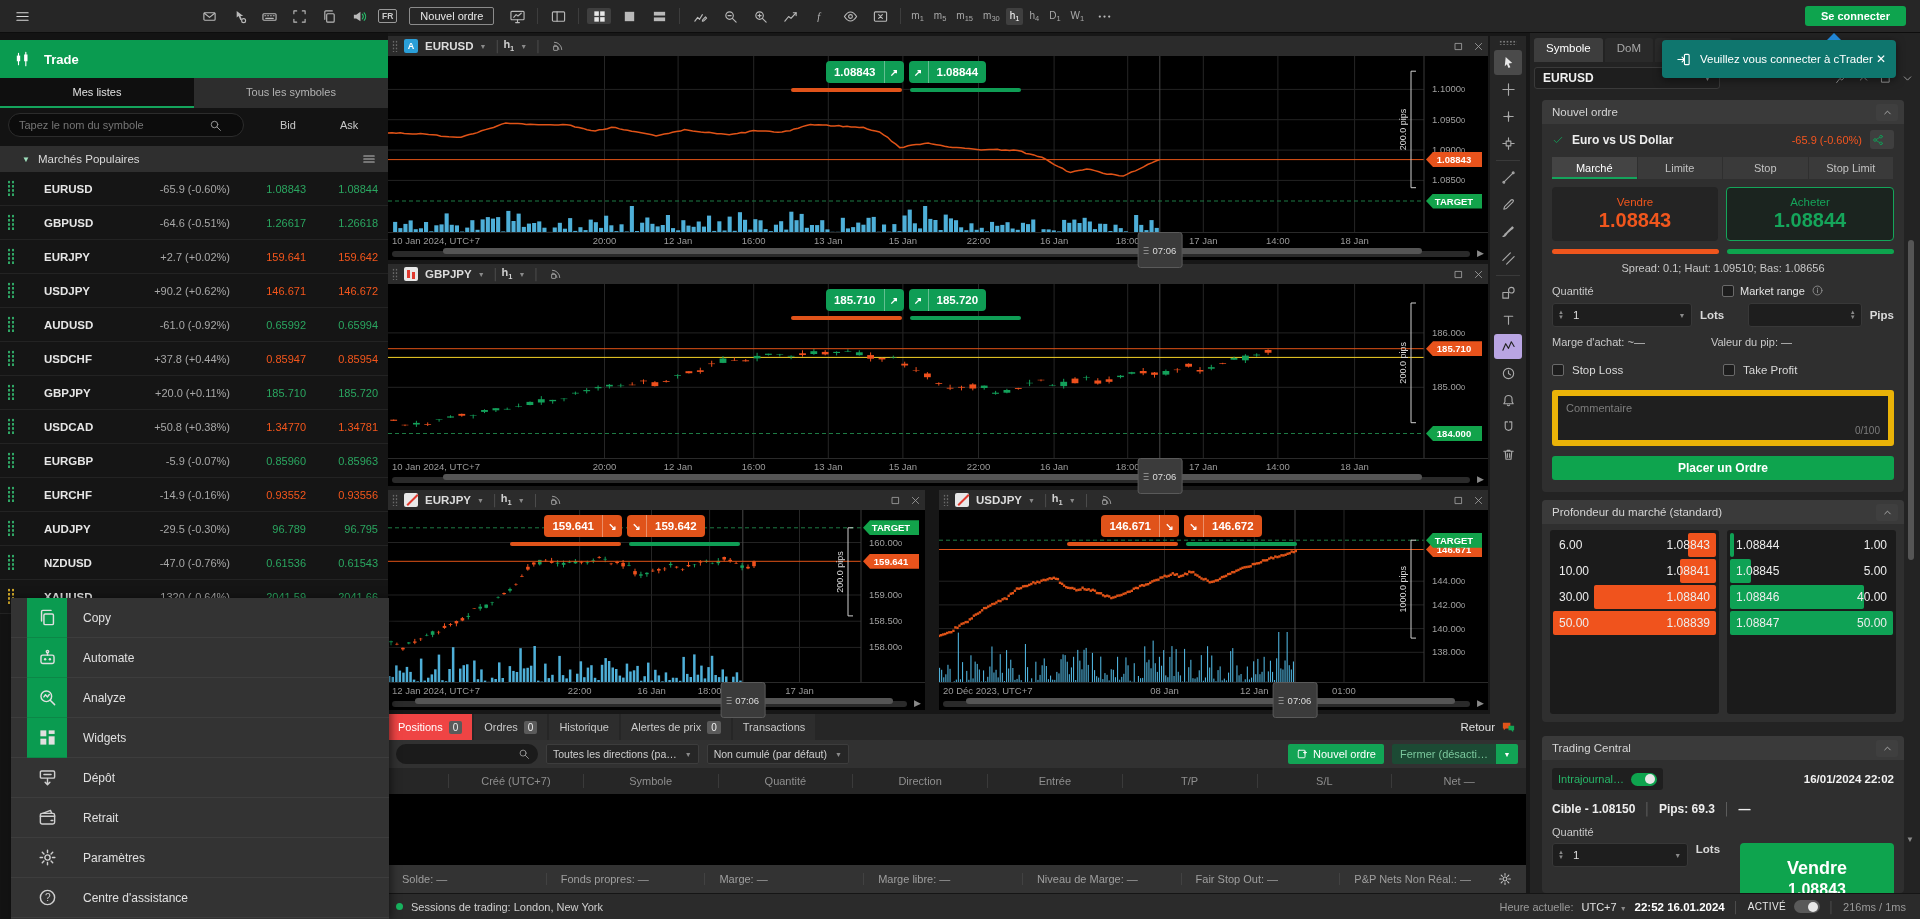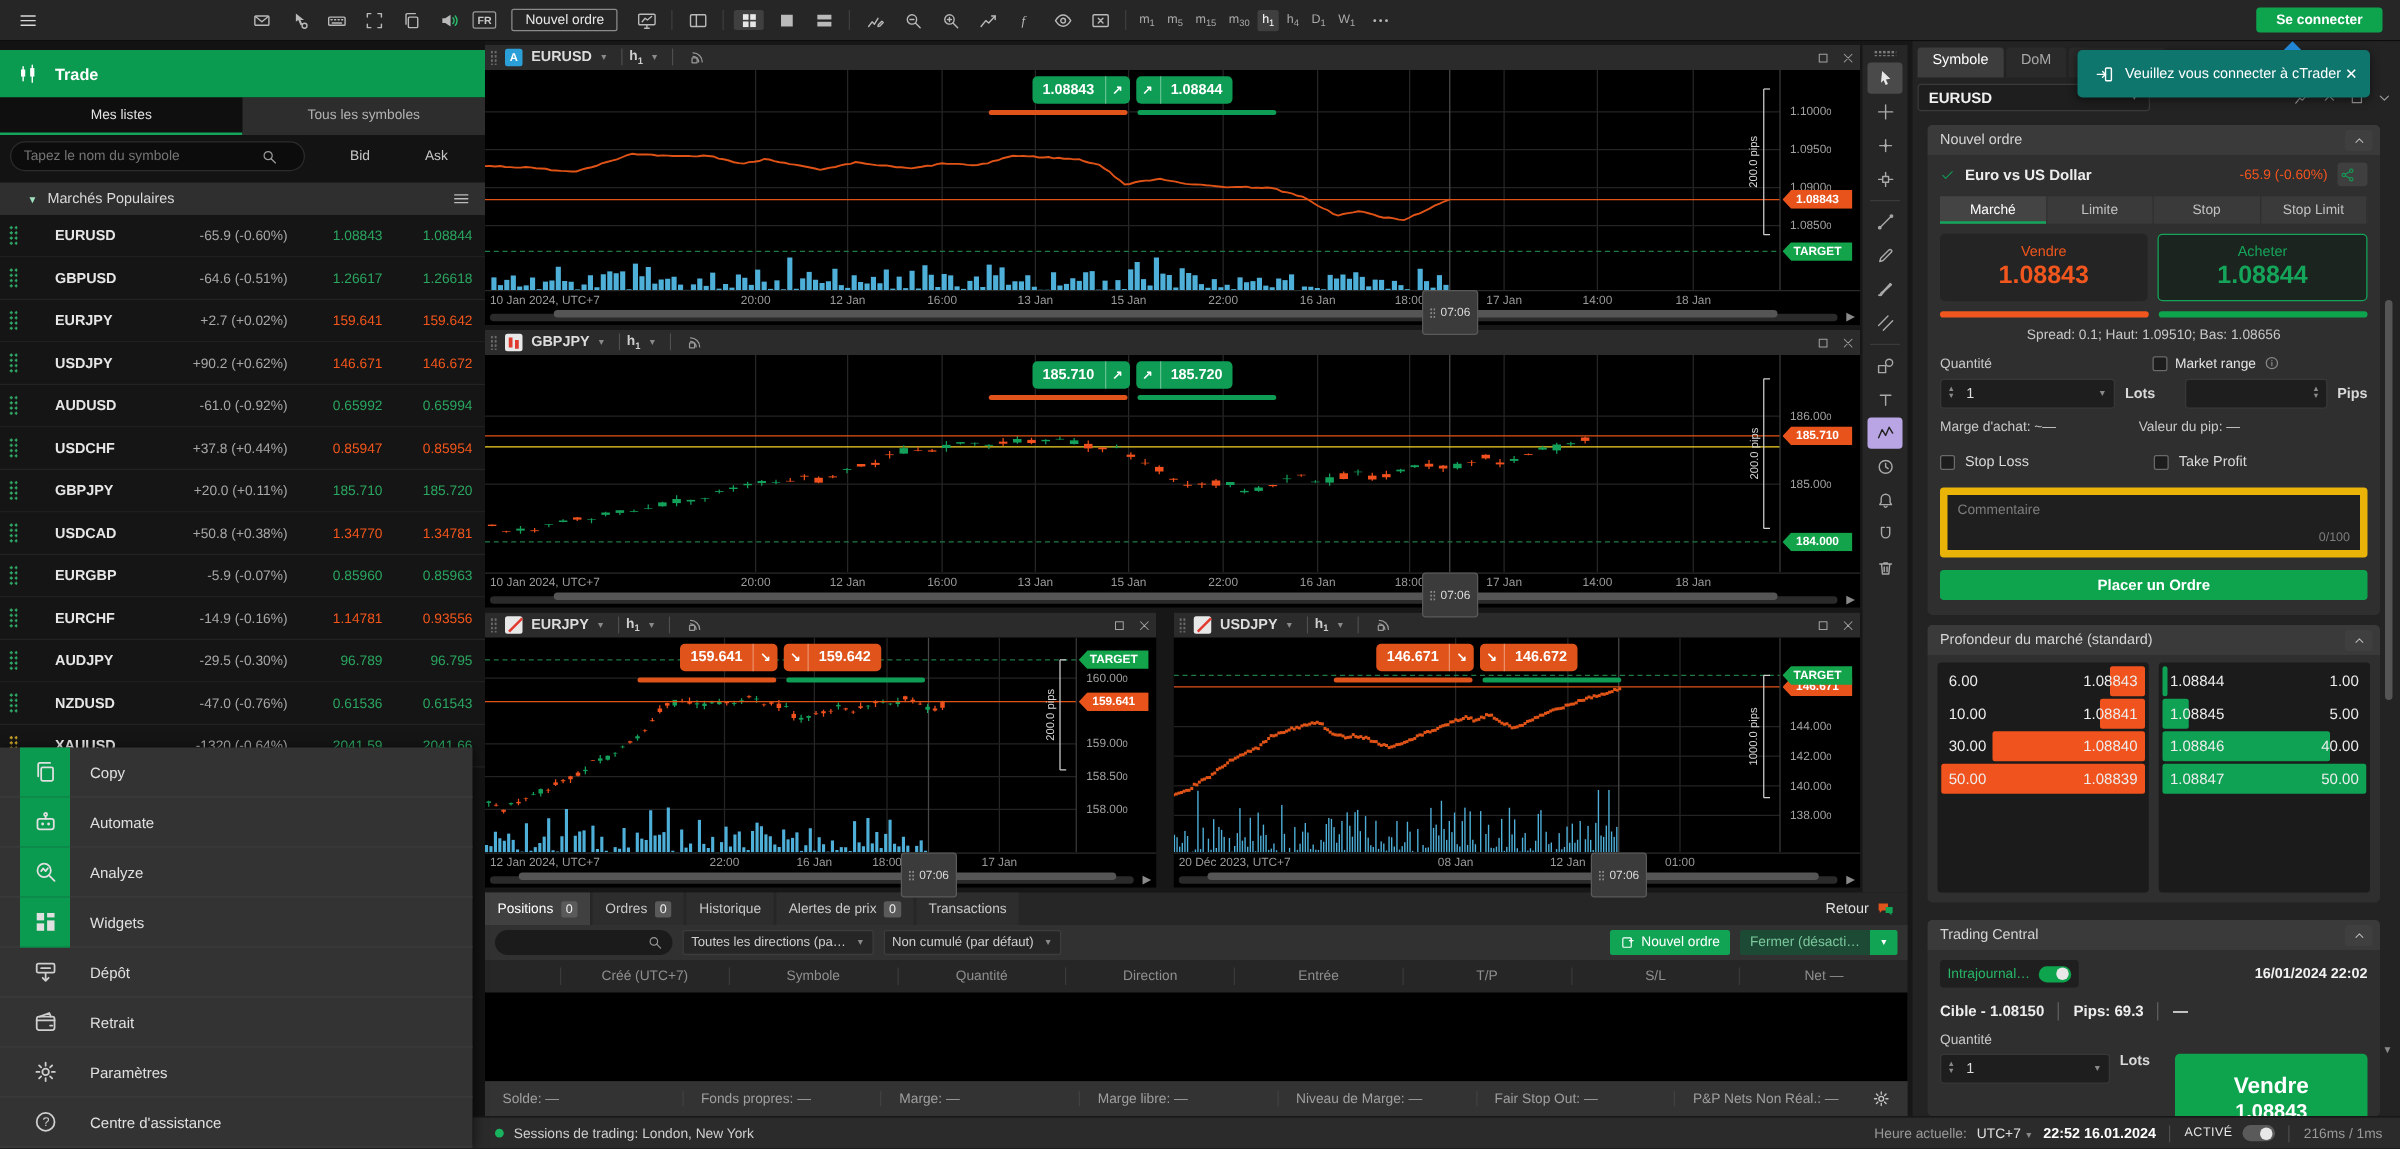--- a/index.html
+++ b/index.html
@@ -43,21 +43,21 @@
 .grip{width:7px;height:17px;margin-left:7px;background-image:radial-gradient(circle,#2fa765 1.1px,transparent 1.2px);background-size:4px 4.2px}
 .grip.gold{background-image:radial-gradient(circle,#c9a227 1.1px,transparent 1.2px)}
 .sym-row .ic{width:12px;height:12px;color:#139a56;margin:0 8px 0 10px}
 .s-name{width:70px;font-weight:bold;color:#e6e6e6;font-size:11.5px}
 .s-chg{flex:1;text-align:right;color:#a8a8a8;font-size:11px;padding-right:14px}
 .s-bid,.s-ask{width:72px;text-align:right;font-size:11px;padding-right:10px}
 .up{color:#2aa660}.dn{color:#f4561c}
 #watch-collapse{left:348px;top:719px;width:28px;height:14px;color:#9a9a9a;display:flex;justify-content:center;cursor:pointer}
 #watch-collapse svg{width:12px;height:12px}
 
-#side-menu{left:0;top:598px;width:378px;height:321px;background:#333;box-shadow:2px 0 8px rgba(0,0,0,.5);z-index:30}
+#side-menu{left:11px;top:598px;width:378px;height:321px;background:#333;box-shadow:2px 0 8px rgba(0,0,0,.5);z-index:30}
 .menu-item{height:40px;display:flex;align-items:center;border-bottom:1px solid #3d3d3d;cursor:pointer}
 .menu-tile{width:40px;height:40px;display:flex;align-items:center;justify-content:center;color:#fff}
 .menu-tile.green{background:#0a9b50;border-bottom:1px solid #0c8747}
 .menu-tile svg{width:19px;height:19px}
 .menu-item>span{margin-left:16px;color:#e0e0e0;font-size:12px}
 
 .chart-window{position:absolute;background:#000;display:flex;flex-direction:column}
 .ch-header{height:20px;background:#2b2b2b;display:flex;align-items:center;flex:none}
 .ch-grip{width:6px;height:12px;margin:0 6px 0 4px;background-image:radial-gradient(circle,#6a6a6a 1px,transparent 1.1px);background-size:3px 3.4px}
 .ch-tile{width:14px;height:14px;border-radius:2px;font-size:9px;font-weight:bold;display:flex;align-items:center;justify-content:center;margin-right:7px}
@@ -188,21 +188,21 @@
 #toast{left:1662px;top:40px;width:234px;height:38px;background:#0f766e;border-radius:4px;display:flex;align-items:center;z-index:40;box-shadow:0 2px 8px rgba(0,0,0,.5)}
 #toast:before{content:"";position:absolute;top:-7px;right:55px;border:7px solid transparent;border-bottom-color:#2186d5;border-top:none}
 #toast .t-ic{width:26px;height:20px;margin-left:8px;color:#fff;display:flex;align-items:center;justify-content:center}
 #toast .t-ic svg{width:15px;height:15px}
 #toast span{color:#fff;font-size:11.5px;margin-left:4px}
 #toast .t-x{margin-left:auto;margin-right:10px;color:#fff;font-size:12px;cursor:pointer}
 
 #bottompanel{left:388px;top:714px;width:1138px;height:179px;background:#262626;display:flex;flex-direction:column}
 #bp-tabs{height:26px;display:flex;align-items:center;flex:none}
 .bp-tab{height:26px;display:flex;align-items:center;gap:6px;padding:0 10px;color:#c9c9c9;font-size:11px;background:#2d2d2d;margin-right:2px;cursor:pointer}
-.bp-tab.active{background:#404040;color:#fff}
+.bp-tab.active{background:#ef4444;color:#fff}
 .bp-badge{background:#5a5a5a;color:#f0f0f0;font-size:10px;border-radius:2px;padding:0 4px;line-height:13px}
 #bp-retour{margin-left:auto;display:flex;align-items:center;gap:6px;color:#e0e0e0;font-size:11.5px;padding-right:10px;cursor:pointer}
 #bp-retour svg{width:15px;height:15px}
 #bp-filter{height:28px;background:#313131;display:flex;align-items:center;flex:none;padding:0 8px;gap:8px}
 #bp-search{position:relative;width:142px;height:20px;background:#1b1b1b;border-radius:10px;display:flex;align-items:center;justify-content:flex-end;padding-right:8px;color:#9a9a9a}
 #bp-search svg{width:12px;height:12px}
 .bp-dd{height:20px;background:#262626;border:1px solid #3d3d3d;border-radius:2px;display:flex;align-items:center;padding:0 6px;color:#cfcfcf;font-size:10.5px;gap:8px;cursor:pointer}
 .bp-dd i{color:#8a8a8a;font-size:7px;font-style:normal}
 #bp-no{margin-left:auto;height:20px;background:#12a455;border:none;border-radius:2px;color:#fff;font-size:11px;display:flex;align-items:center;gap:5px;padding:0 8px;cursor:pointer}
 #bp-no svg{width:12px;height:12px}
@@ -478,21 +478,21 @@
           <span class="s-name">EURGBP</span>
           <span class="s-chg">-5.9 (-0.07%)</span>
           <span class="s-bid up">0.85960</span>
           <span class="s-ask up">0.85963</span>
         </div>
         <div class="sym-row">
           <span class="grip"></span>
           <svg class="ic" viewBox="0 0 16 16"></svg>
           <span class="s-name">EURCHF</span>
           <span class="s-chg">-14.9 (-0.16%)</span>
-          <span class="s-bid dn">1.14781</span>
+          <span class="s-bid dn">0.93552</span>
           <span class="s-ask dn">0.93556</span>
         </div>
         <div class="sym-row">
           <span class="grip"></span>
           <svg class="ic" viewBox="0 0 16 16"></svg>
           <span class="s-name">AUDJPY</span>
           <span class="s-chg">-29.5 (-0.30%)</span>
           <span class="s-bid up">96.789</span>
           <span class="s-ask up">96.795</span>
         </div>

